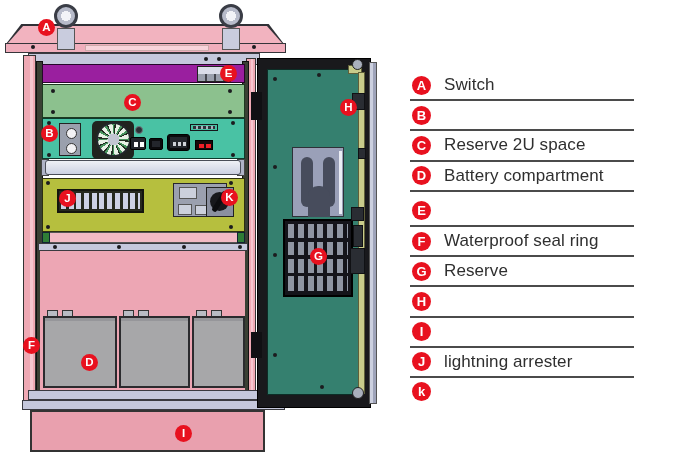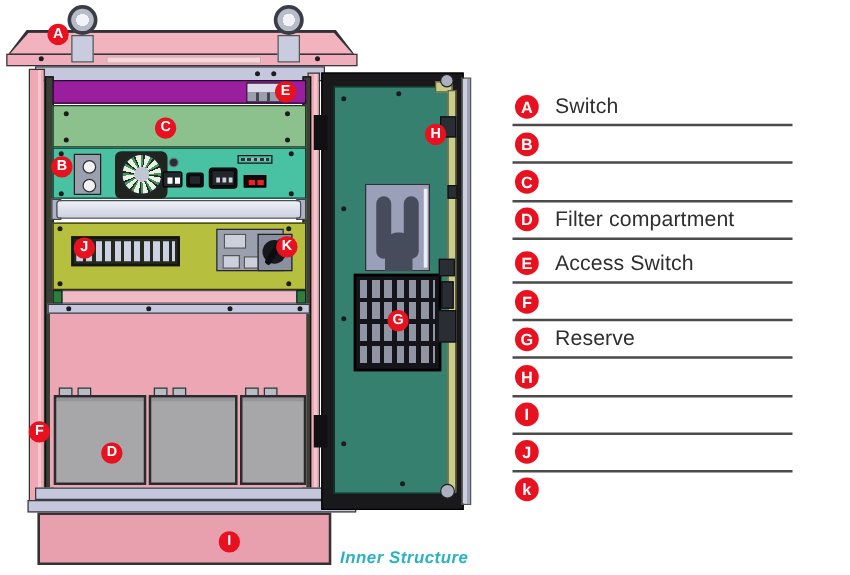--- a/index.html
+++ b/index.html
@@ -243,56 +243,57 @@
     <div class="badge" style="left:124px;top:94px;">C</div>
     <div class="badge" style="left:41px;top:125px;">B</div>
     <div class="badge" style="left:59px;top:190px;">J</div>
     <div class="badge" style="left:221px;top:189px;">K</div>
     <div class="badge" style="left:23px;top:337px;">F</div>
     <div class="badge" style="left:81px;top:354px;">D</div>
     <div class="badge" style="left:310px;top:248px;">G</div>
     <div class="badge" style="left:340px;top:99px;">H</div>
     <div class="badge" style="left:175px;top:425px;">I</div>
 
-    <div class="caption">Inner Structure</div>
   </div>
 
   <div class="legend">
     <div class="lrow">
       <span class="lbadge">A</span>
       <span class="llabel">Switch</span>
     </div>
     <div class="lrow">
       <span class="lbadge">B</span>
     </div>
     <div class="lrow">
       <span class="lbadge">C</span>
+      <span class="llabel">Reserve 2U space</span>
     </div>
     <div class="lrow">
       <span class="lbadge">D</span>
-      <span class="llabel">Filter compartment</span>
+      <span class="llabel">Battery compartment</span>
     </div>
     <div class="lrow gap">
       <span class="lbadge">E</span>
-      <span class="llabel">Access Switch</span>
     </div>
     <div class="lrow">
       <span class="lbadge">F</span>
+      <span class="llabel">Waterproof seal ring</span>
     </div>
     <div class="lrow">
       <span class="lbadge">G</span>
       <span class="llabel">Reserve</span>
     </div>
     <div class="lrow">
       <span class="lbadge">H</span>
     </div>
     <div class="lrow">
       <span class="lbadge">I</span>
     </div>
     <div class="lrow">
       <span class="lbadge">J</span>
+      <span class="llabel">lightning arrester</span>
     </div>
     <div class="lrow nob">
       <span class="lbadge">k</span>
     </div>
   </div>
 
 </div>
 
 </body></html>

